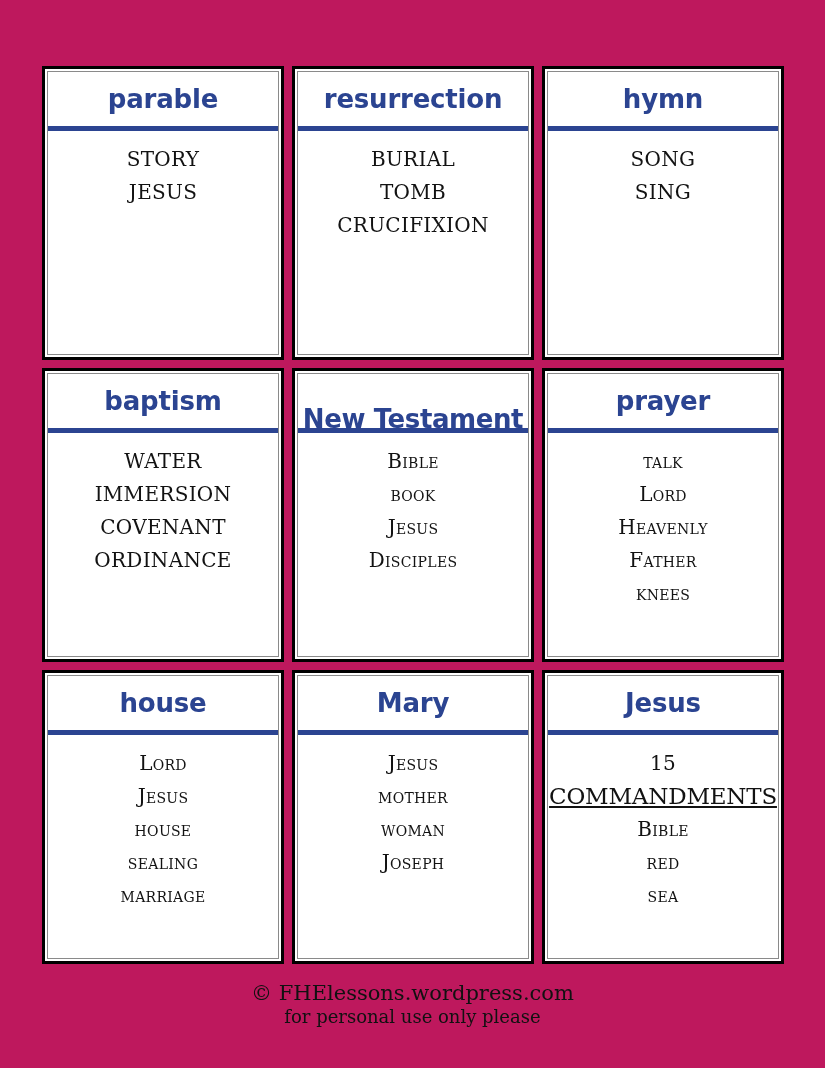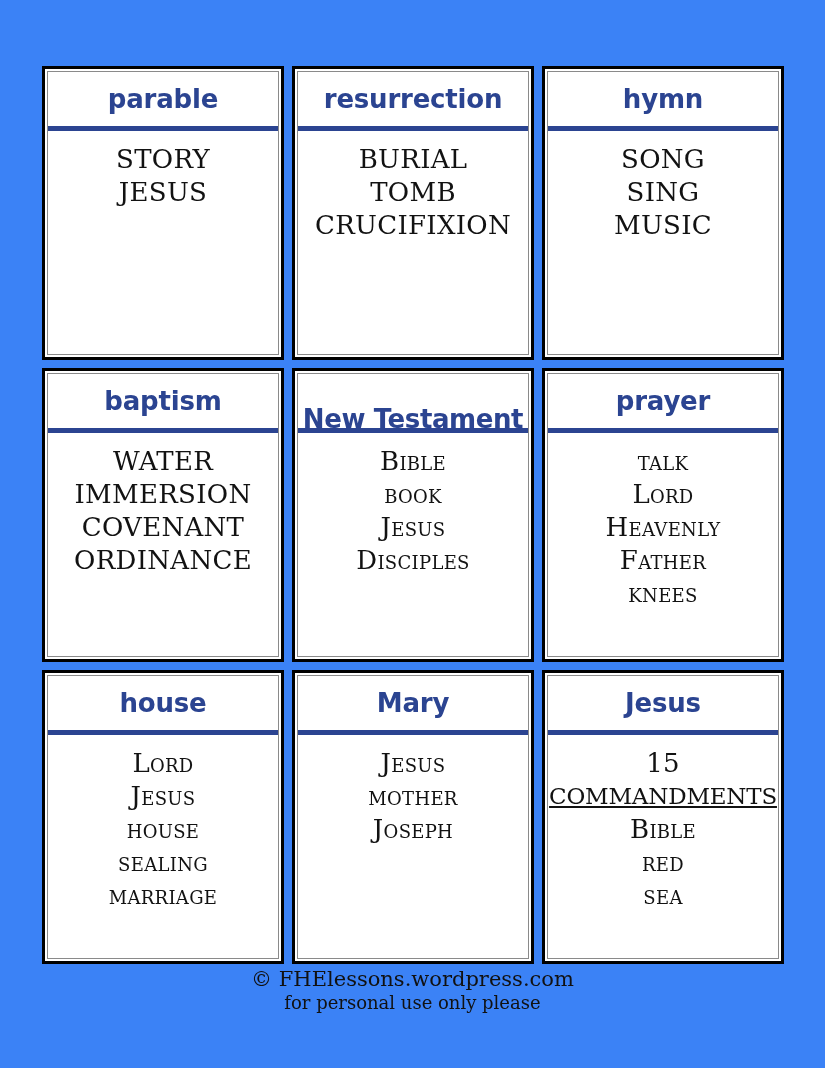--- a/index.html
+++ b/index.html
@@ -15,21 +15,21 @@
     position: relative;
     overflow: hidden;
   }
 
   #page {
     position: absolute;
     left: 0;
     top: 0;
     width: 825px;
     height: 1068px;
-    background: #3b82f6;
+    background: #be185d;
   }
 
   
   #card-grid {
     position: absolute;
     left: 42px;
     top: 66px;
     width: 742px;
     display: grid;
     grid-template-columns: 242px 242px 242px;
@@ -94,21 +94,21 @@
   .card-body {
     flex: 1 1 auto;
     padding-top: 12px;
     text-align: center;
   }
   .card-word {
     display: block;
     color: #121212;
     font-family: "DejaVu Serif", "Liberation Serif", serif;
     font-variant: small-caps;
-    font-size: 26px;
+    font-size: 20px;
     line-height: 33px;
     letter-spacing: 0.3px;
     white-space: nowrap;
   }
   
   .card-word.long {
     font-size: 23px;
     letter-spacing: -0.2px;
     text-decoration: underline;
   }
@@ -120,20 +120,21 @@
     top: 966px;
     width: 825px;
     text-align: center;
   }
   #footer .copyright {
     font-family: "DejaVu Serif", "Liberation Serif", serif;
     font-size: 21px;
     color: #111111;
     line-height: 26px;
     white-space: nowrap;
+    margin-top: 14px;
   }
   #footer .usage {
     font-family: "DejaVu Serif", "Liberation Serif", serif;
     font-size: 18px;
     color: #111111;
     line-height: 22px;
     white-space: nowrap;
   }
 </style>
 </head>
@@ -172,21 +173,20 @@
 
     <div class="card">
       <div class="card-inner">
         <div class="card-title-area">
           <div class="card-title">hymn</div>
         </div>
         <div class="card-divider"></div>
         <div class="card-body">
           <span class="card-word">SONG</span>
           <span class="card-word">SING</span>
-          <span class="card-word">MUSIC</span>
         </div>
       </div>
     </div>
 
     <div class="card">
       <div class="card-inner">
         <div class="card-title-area">
           <div class="card-title">baptism</div>
         </div>
         <div class="card-divider"></div>
@@ -248,20 +248,21 @@
 
     <div class="card">
       <div class="card-inner">
         <div class="card-title-area">
           <div class="card-title">Mary</div>
         </div>
         <div class="card-divider"></div>
         <div class="card-body">
           <span class="card-word">Jesus</span>
           <span class="card-word">mother</span>
+          <span class="card-word">woman</span>
           <span class="card-word">Joseph</span>
         </div>
       </div>
     </div>
 
     <div class="card">
       <div class="card-inner">
         <div class="card-title-area">
           <div class="card-title">Jesus</div>
         </div>

